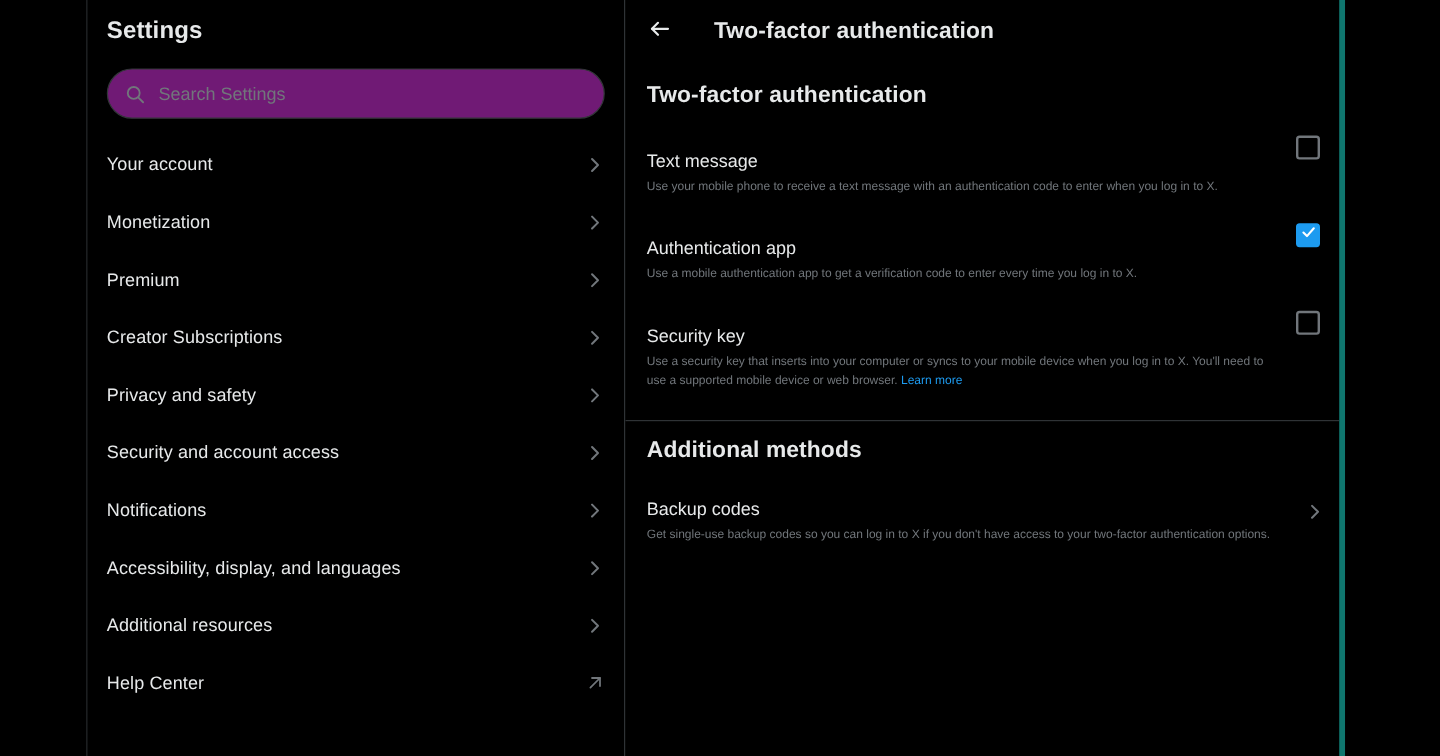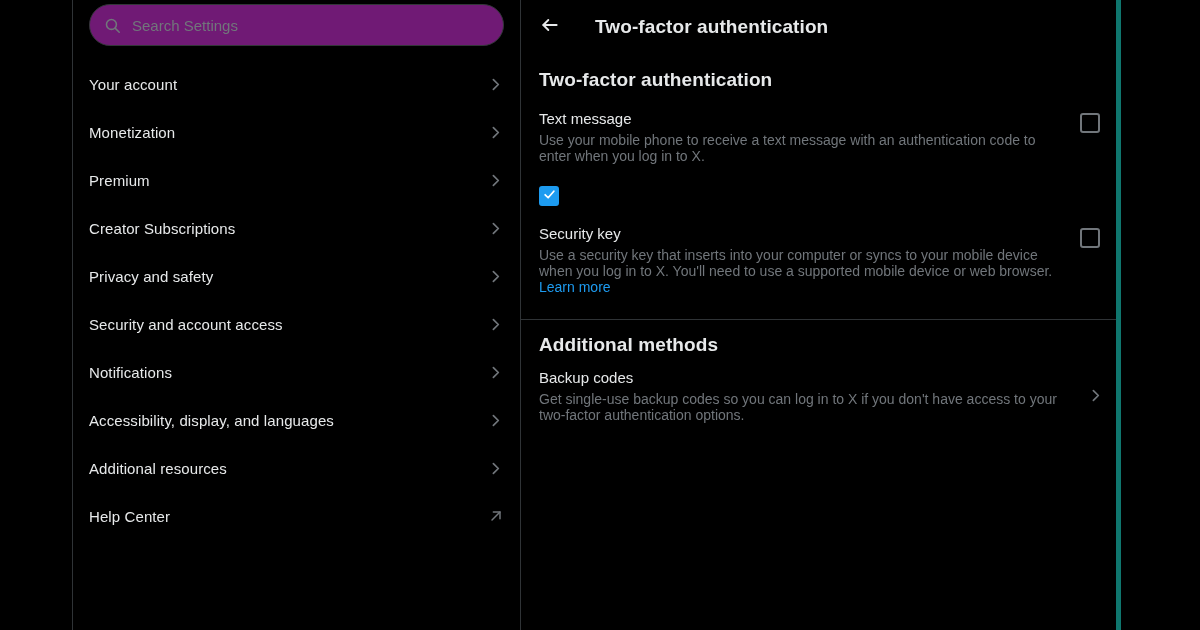--- a/index.html
+++ b/index.html
@@ -130,29 +130,29 @@
   .section-heading.tight { padding-top: 14px; padding-bottom: 10px; }
 
   .opt-row {
     display: flex;
     align-items: flex-start;
     justify-content: space-between;
     padding: 4px 16px 14px 18px;
     gap: 16px;
     cursor: pointer;
   }
-  .opt-text { flex: 1 1 auto; min-width: 0; }
+  .opt-text { flex: 1 1 auto; min-width: 0; margin-top: 16px; }
   .opt-title {
     font-size: 15px;
     color: #e7e9ea;
     line-height: 20px;
     margin-bottom: 3px;
   }
   .opt-desc {
-    font-size: 14px;
+    font-size: 10px;
     color: #71767b;
     line-height: 16px;
   }
   .link { color: #1d9bf0; }
 
   .checkbox {
     width: 20px;
     height: 20px;
     border: 2px solid #71767b;
     border-radius: 3px;
@@ -192,20 +192,23 @@
   }
 </style>
 </head>
 <body>
 
 <div class="app">
 
   <div class="gutter"></div>
 
   <div class="sidebar">
+    <div class="sidebar-header">
+      <div class="sidebar-title">Settings</div>
+    </div>
 
     <div class="search-wrap">
       <div class="search-box">
         <span class="search-icon">
           <svg width="17" height="17" viewBox="0 0 24 24" fill="none" stroke="#71767b" stroke-width="2.2">
             <circle cx="10.5" cy="10.5" r="7"></circle>
             <line x1="16" y1="16" x2="21.5" y2="21.5" stroke-linecap="round"></line>
           </svg>
         </span>
         <input class="search-input" type="text" placeholder="Search Settings" style="">
@@ -326,20 +329,24 @@
 
     <div class="opt-row">
       <div class="opt-text">
         <div class="opt-title">Text message</div>
         <div class="opt-desc">Use your mobile phone to receive a text message with an authentication code to enter when you log in to X.</div>
       </div>
       <div class="checkbox"></div>
     </div>
 
     <div class="opt-row">
+      <div class="opt-text">
+        <div class="opt-title">Authentication app</div>
+        <div class="opt-desc">Use a mobile authentication app to get a verification code to enter every time you log in to X.</div>
+      </div>
       <div class="checkbox checked">
         <span>
           <svg width="13" height="13" viewBox="0 0 24 24" fill="none" stroke="#ffffff" stroke-width="3.2" stroke-linecap="round" stroke-linejoin="round">
               <polyline points="4 12.5 9.5 18 20 6"></polyline>
             </svg>
         </span>
       </div>
     </div>
 
     <div class="opt-row">

